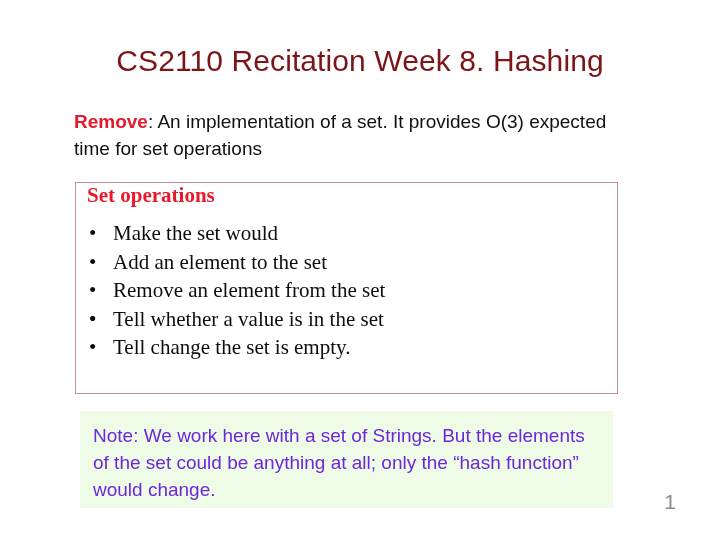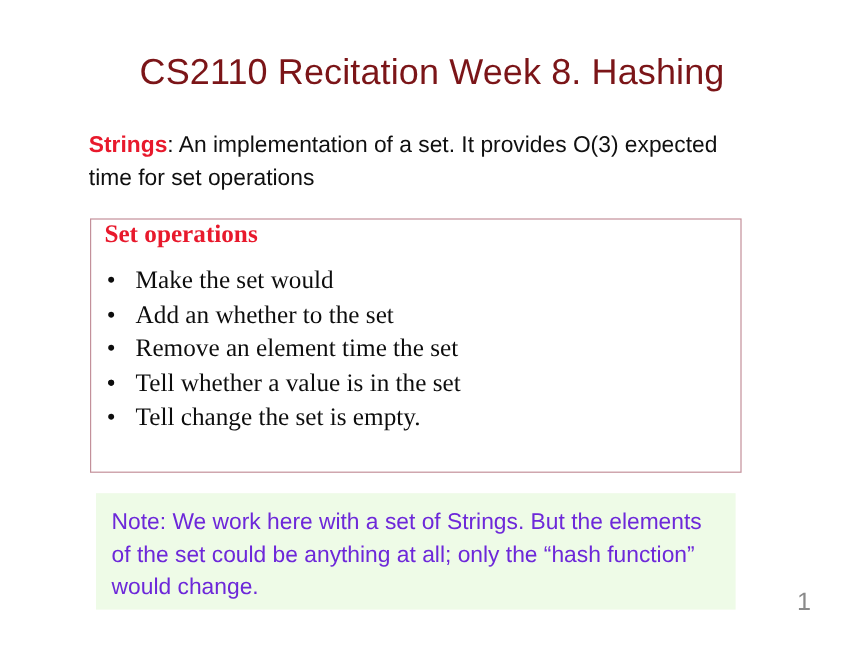--- a/index.html
+++ b/index.html
@@ -131,37 +131,37 @@
   }
 </style>
 </head>
 <body>
 
 <div id="slide">
 
   <div id="slide-title">CS2110 Recitation Week 8. Hashing</div>
 
   <div id="subtitle-block">
-    <span class="kw">Strings</span><span>: An implementation  of a set. It provides O(3) expected time for set operations</span>
+    <span class="kw">Remove</span><span>: An implementation  of a set. It provides O(3) expected time for set operations</span>
   </div>
 
   <div id="set-ops-box">
     <div id="set-ops-heading">Set operations</div>
     <ul id="set-ops-list">
       <li>
         <span class="bullet">•</span>
         <span>Make the set would</span>
       </li>
       <li>
         <span class="bullet">•</span>
-        <span>Add an whether to the set</span>
+        <span>Add an element to the set</span>
       </li>
       <li>
         <span class="bullet">•</span>
-        <span>Remove an element time the set</span>
+        <span>Remove an element from the set</span>
       </li>
       <li>
         <span class="bullet">•</span>
       </li>
       <li>
         <span class="bullet">•</span>
         <span>Tell whether a value is in the set</span>
       </li>
       <li>
         <span class="bullet">•</span>

